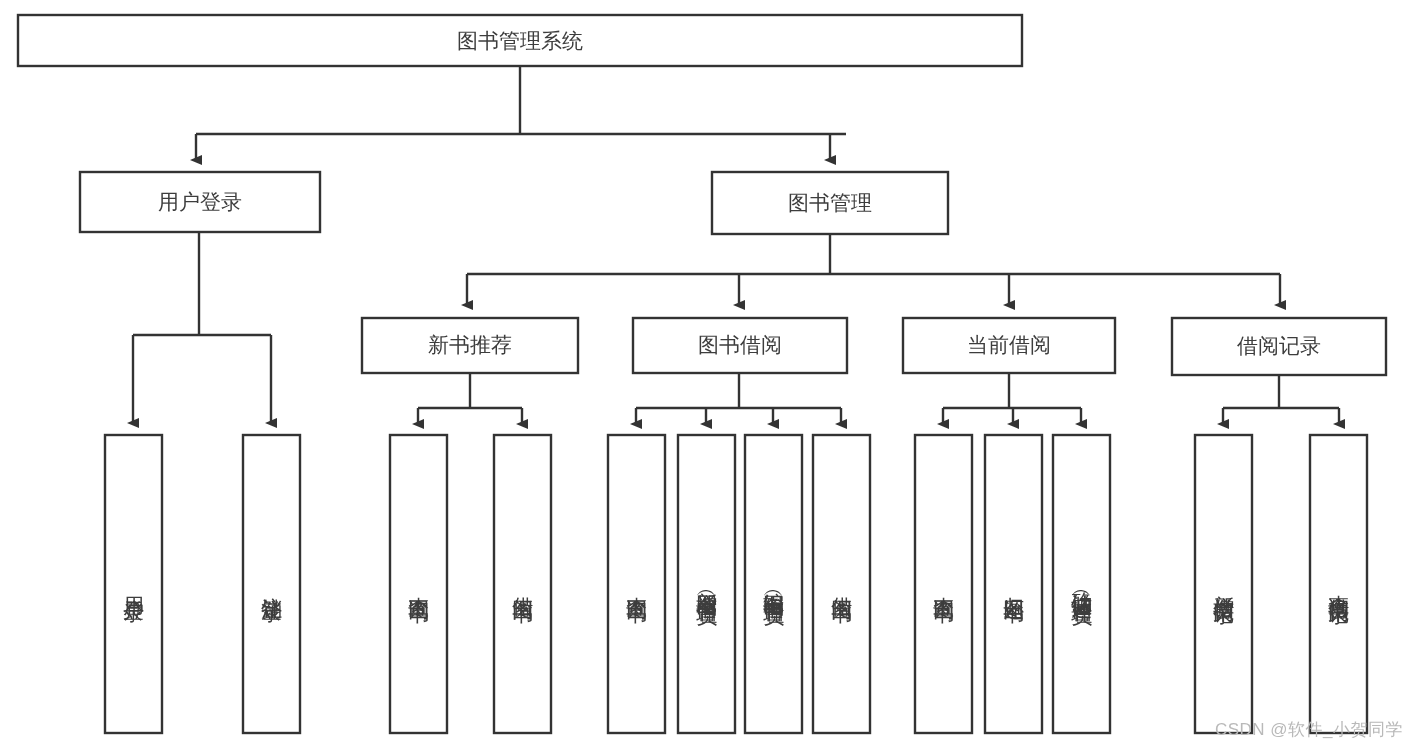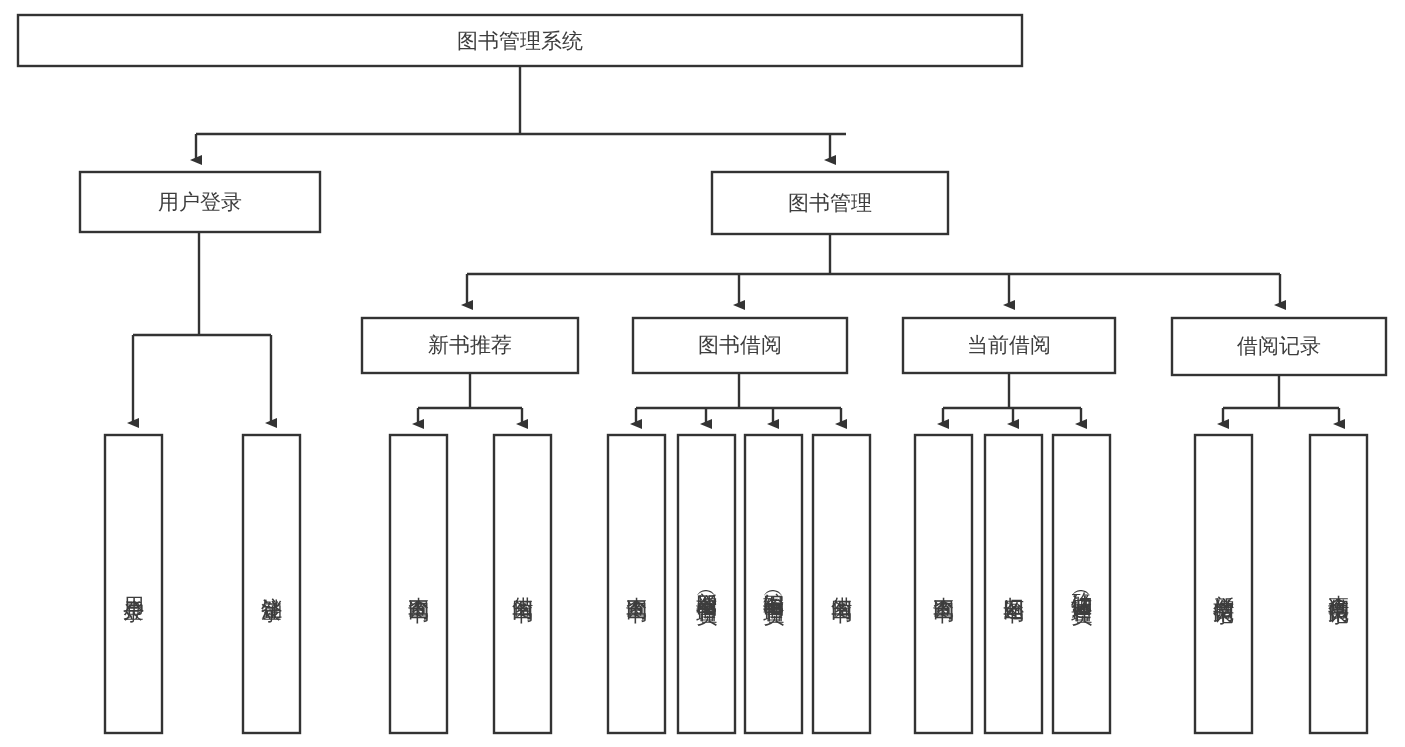--- a/index.html
+++ b/index.html
@@ -262,14 +262,15 @@
     <span class="leaf-label">确认归还（管理员）</span>
   </div>
 
   <div class="leaf-label-wrap" style="left:1195px; top:435px; width:57px; height:298px;">
     <span class="leaf-label">新增借阅记录</span>
   </div>
   <div class="leaf-label-wrap" style="left:1310px; top:435px; width:57px; height:298px;">
     <span class="leaf-label">查询借阅记录</span>
   </div>
 
+  <div class="watermark">CSDN @软件_小贺同学</div>
 
 </div>
 
 </body></html>

